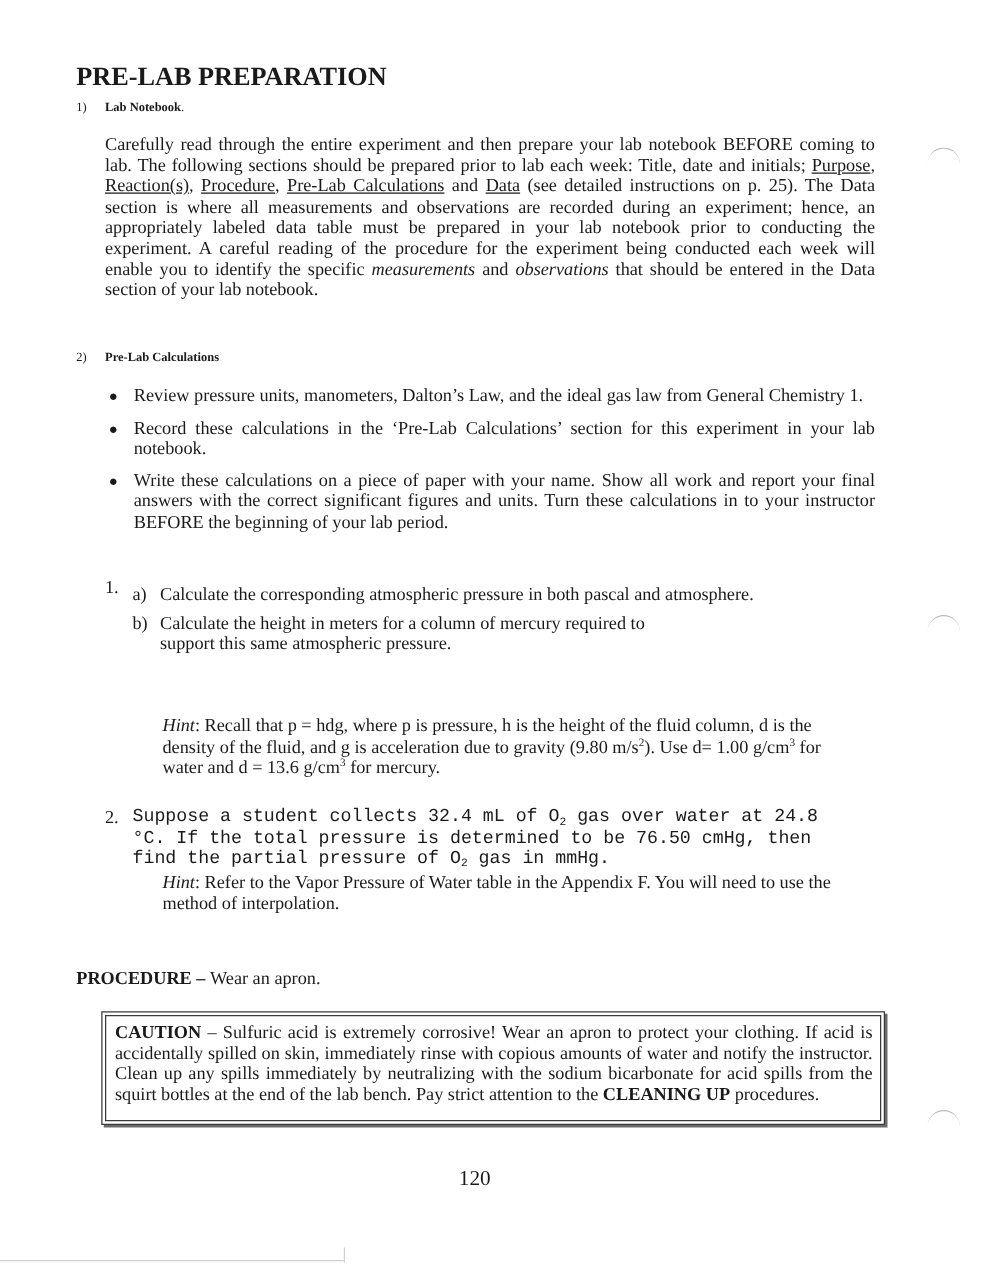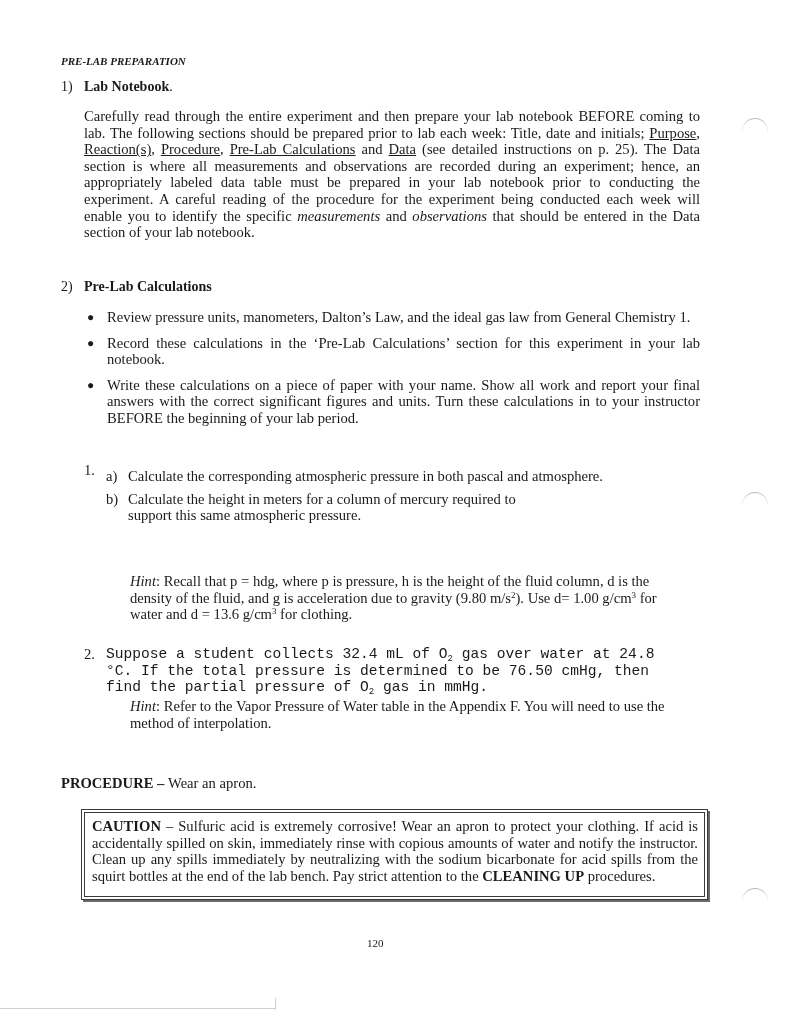--- a/index.html
+++ b/index.html
@@ -18,23 +18,23 @@
       line-height: 16.6px;
     }
     .abs { position: absolute; }
     .b { font-weight: bold; }
     .i { font-style: italic; }
     .u { text-decoration: underline; }
     .just { text-align: justify; text-align-last: left; }
 
     .section-title {
       left: 61px; top: 53px;
-      font-weight: bold; font-size: 11px; font-style: italic;
+      font-weight: bold; font-size: 21px;
     }
-    .num-head { font-size: 14px; }
+    .num-head { font-size: 10px; }
     .num-head .n { display: inline-block; width: 23px; }
 
     .para { left: 84px; width: 616px; }
 
     .bullets { left: 84px; width: 616px; margin: 0; padding: 0; list-style: none; }
     .bullets li { position: relative; padding-left: 23px; margin-bottom: 9px; }
     .bullets li .dot {
       position: absolute; left: 3px; top: 0;
       font-size: 12px;
     }
@@ -58,21 +58,21 @@
       padding: 2px;
       box-sizing: border-box;
       font-family: Liberation Serif, serif;
     }
     .caution-inner {
       border: 1px solid #3a3a3a;
       width: 100%; height: 100%;
       box-sizing: border-box;
       padding: 5px 6px 0 7px;
     }
-    .page-num { left: 367px; top: 935px; font-size: 11px; }
+    .page-num { left: 367px; top: 935px; font-size: 17px; }
 
     .arc {
       position: absolute;
       width: 26px; height: 26px;
       border-top: 1px solid #b8b8b8;
       border-radius: 50%;
     }
     .bottom-rule {
       position: absolute; left: 0; top: 1008px;
       width: 275px; height: 1px; background: #cfcfcf;
@@ -117,21 +117,21 @@
     <span class="sl">a)</span>
     <div class="st">Calculate the corresponding atmospheric pressure in both pascal and atmosphere.</div>
   </div>
   <div class="sub">
     <span class="sl">b)</span>
     <div class="st" style="width:430px;">Calculate the height in meters for a column of mercury required to support this same atmospheric pressure.</div>
   </div>
 </div>
 
 <div class="abs hint" style="top:573px;">
-  <span class="i">Hint</span><span>:</span><span>  Recall that p = hdg, where p is pressure, h is the height of the fluid column, d is the density of  the fluid, and g is acceleration due to gravity (9.80 m/s</span><sup>2</sup><span>).  Use d= 1.00 g/cm</span><sup>3</sup><span> for water and d = 13.6 g/cm</span><sup>3</sup><span> for clothing.</span>
+  <span class="i">Hint</span><span>:</span><span>  Recall that p = hdg, where p is pressure, h is the height of the fluid column, d is the density of  the fluid, and g is acceleration due to gravity (9.80 m/s</span><sup>2</sup><span>).  Use d= 1.00 g/cm</span><sup>3</sup><span> for water and d = 13.6 g/cm</span><sup>3</sup><span> for mercury.</span>
 </div>
 
 <div class="abs q" style="top:646px;">
   <span class="qn">2.</span>
   <div class="qt" style="width:575px;font-family:Liberation Mono, monospace;"><span>Suppose a student collects 32.4 mL of O</span><sub>2</sub><span> gas over water at 24.8 °C.  If the total pressure is determined to be 76.50 cmHg, then find the partial pressure of O</span><sub>2</sub><span> gas in mmHg.</span></div>
 </div>
 
 <div class="abs hint" style="top:698px; width:570px;">
   <span class="i">Hint</span><span>:</span><span>  Refer to the Vapor Pressure of Water table in the Appendix F.  You will need to use the method of interpolation.</span>
 </div>

